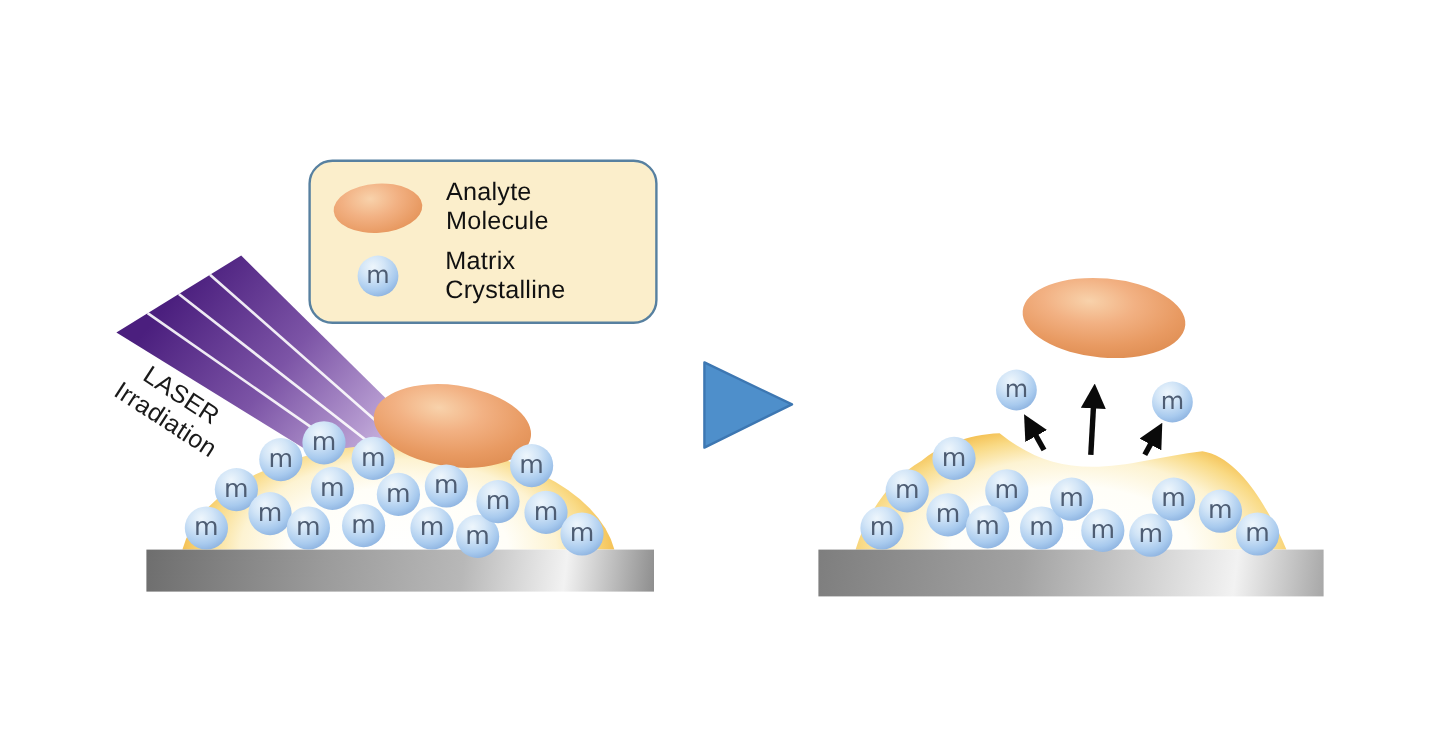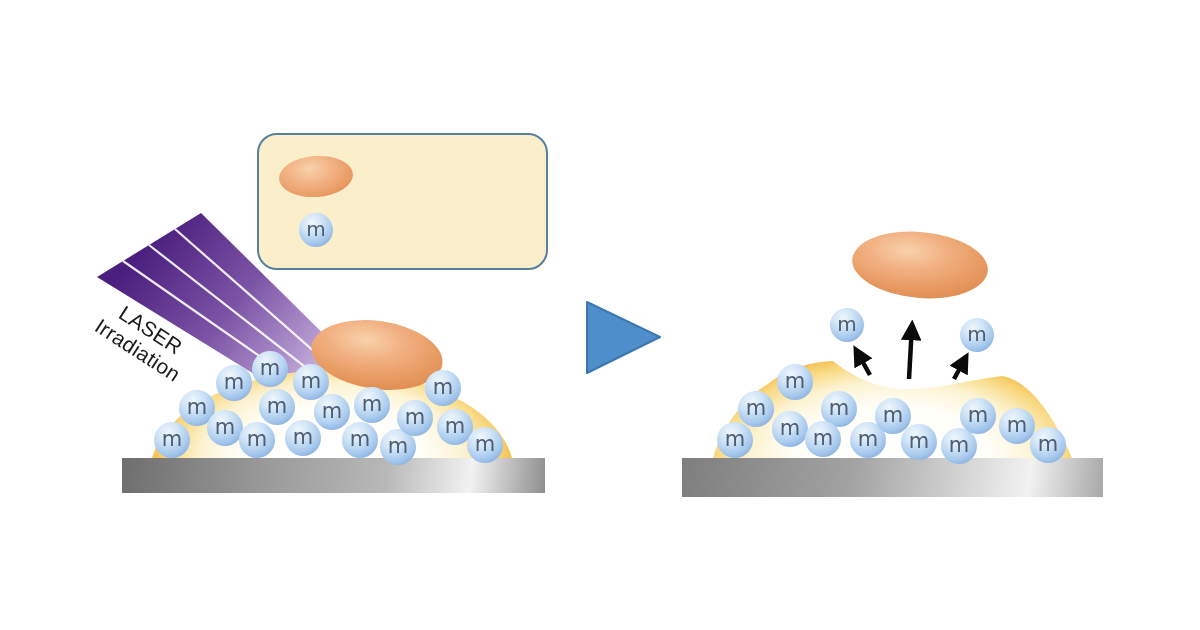--- a/index.html
+++ b/index.html
@@ -126,27 +126,29 @@
   <div class="laser-label">
     <div>LASER</div>
     <div>Irradiation</div>
   </div>
 
   <div class="legend">
     <div class="legend-row">
       <span class="legend-swatch">
         <span class="legend-ellipse"></span>
       </span>
+      <span class="legend-label">Analyte Molecule</span>
     </div>
     <div class="legend-row">
       <span class="legend-swatch">
         <span class="matrix" style="position:static; width:34px; height:34px; font-size:20px;">
           <span>m</span>
         </span>
       </span>
+      <span class="legend-label">Matrix Crystalline</span>
     </div>
   </div>
 
   <div class="circles-layer" id="circles-layer">
       <div class="matrix" style="left: 154px; top: 422px; height: 36px; width: 36px; font-size: 21px;">
         <span>m</span>
       </div>
       <div class="matrix" style="left: 179px; top: 390px; height: 36px; width: 36px; font-size: 21px;">
         <span>m</span>
       </div>

